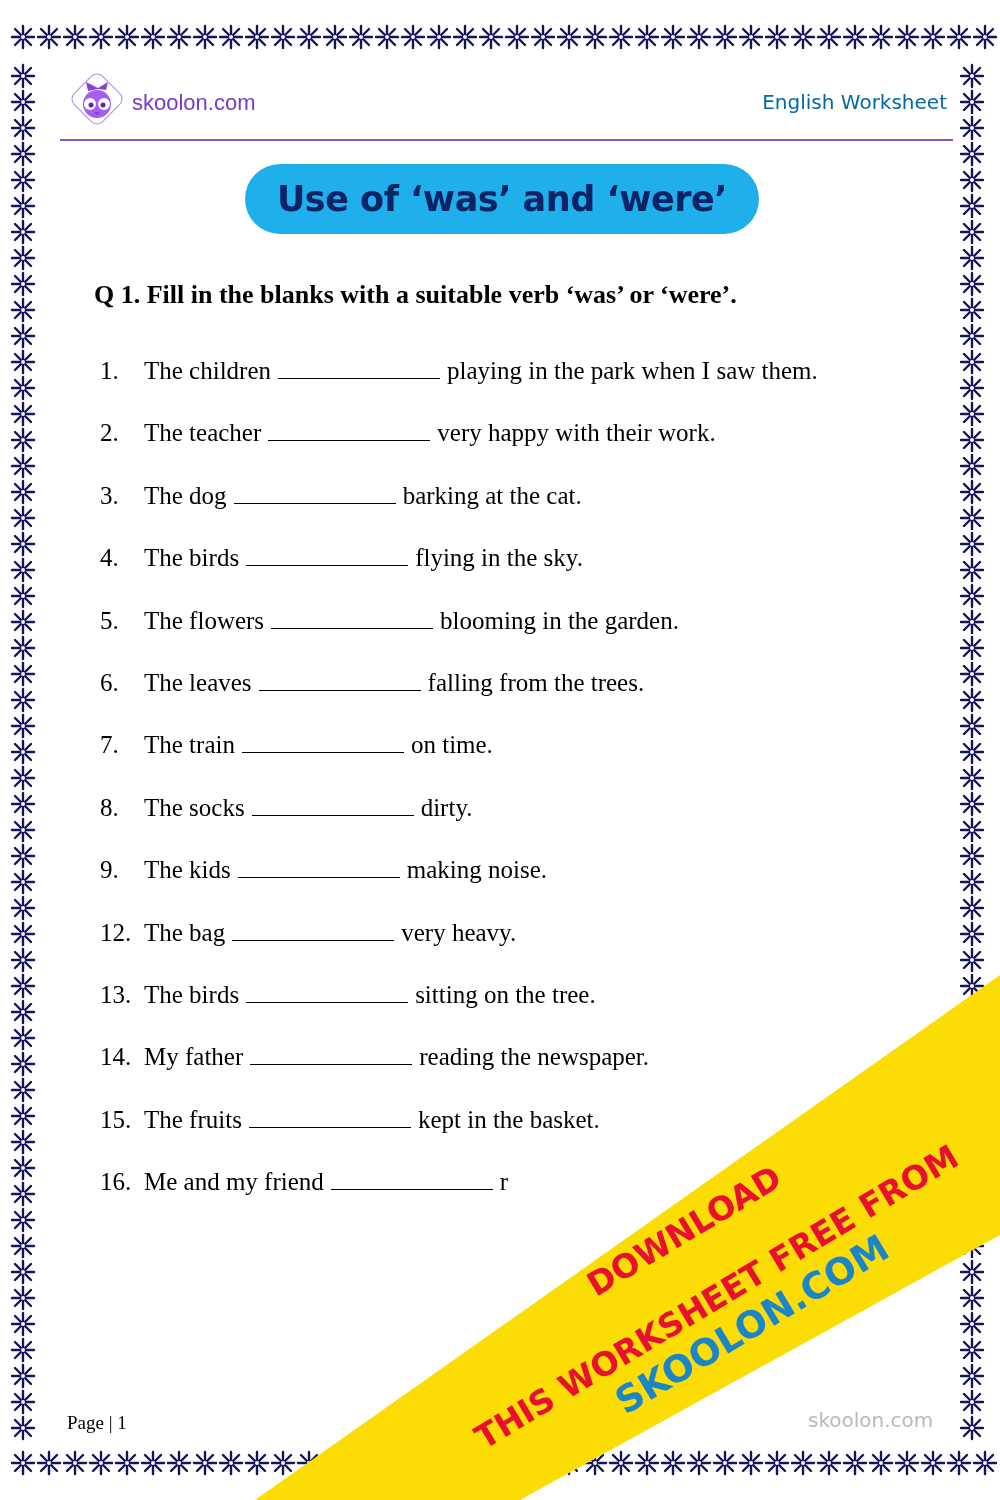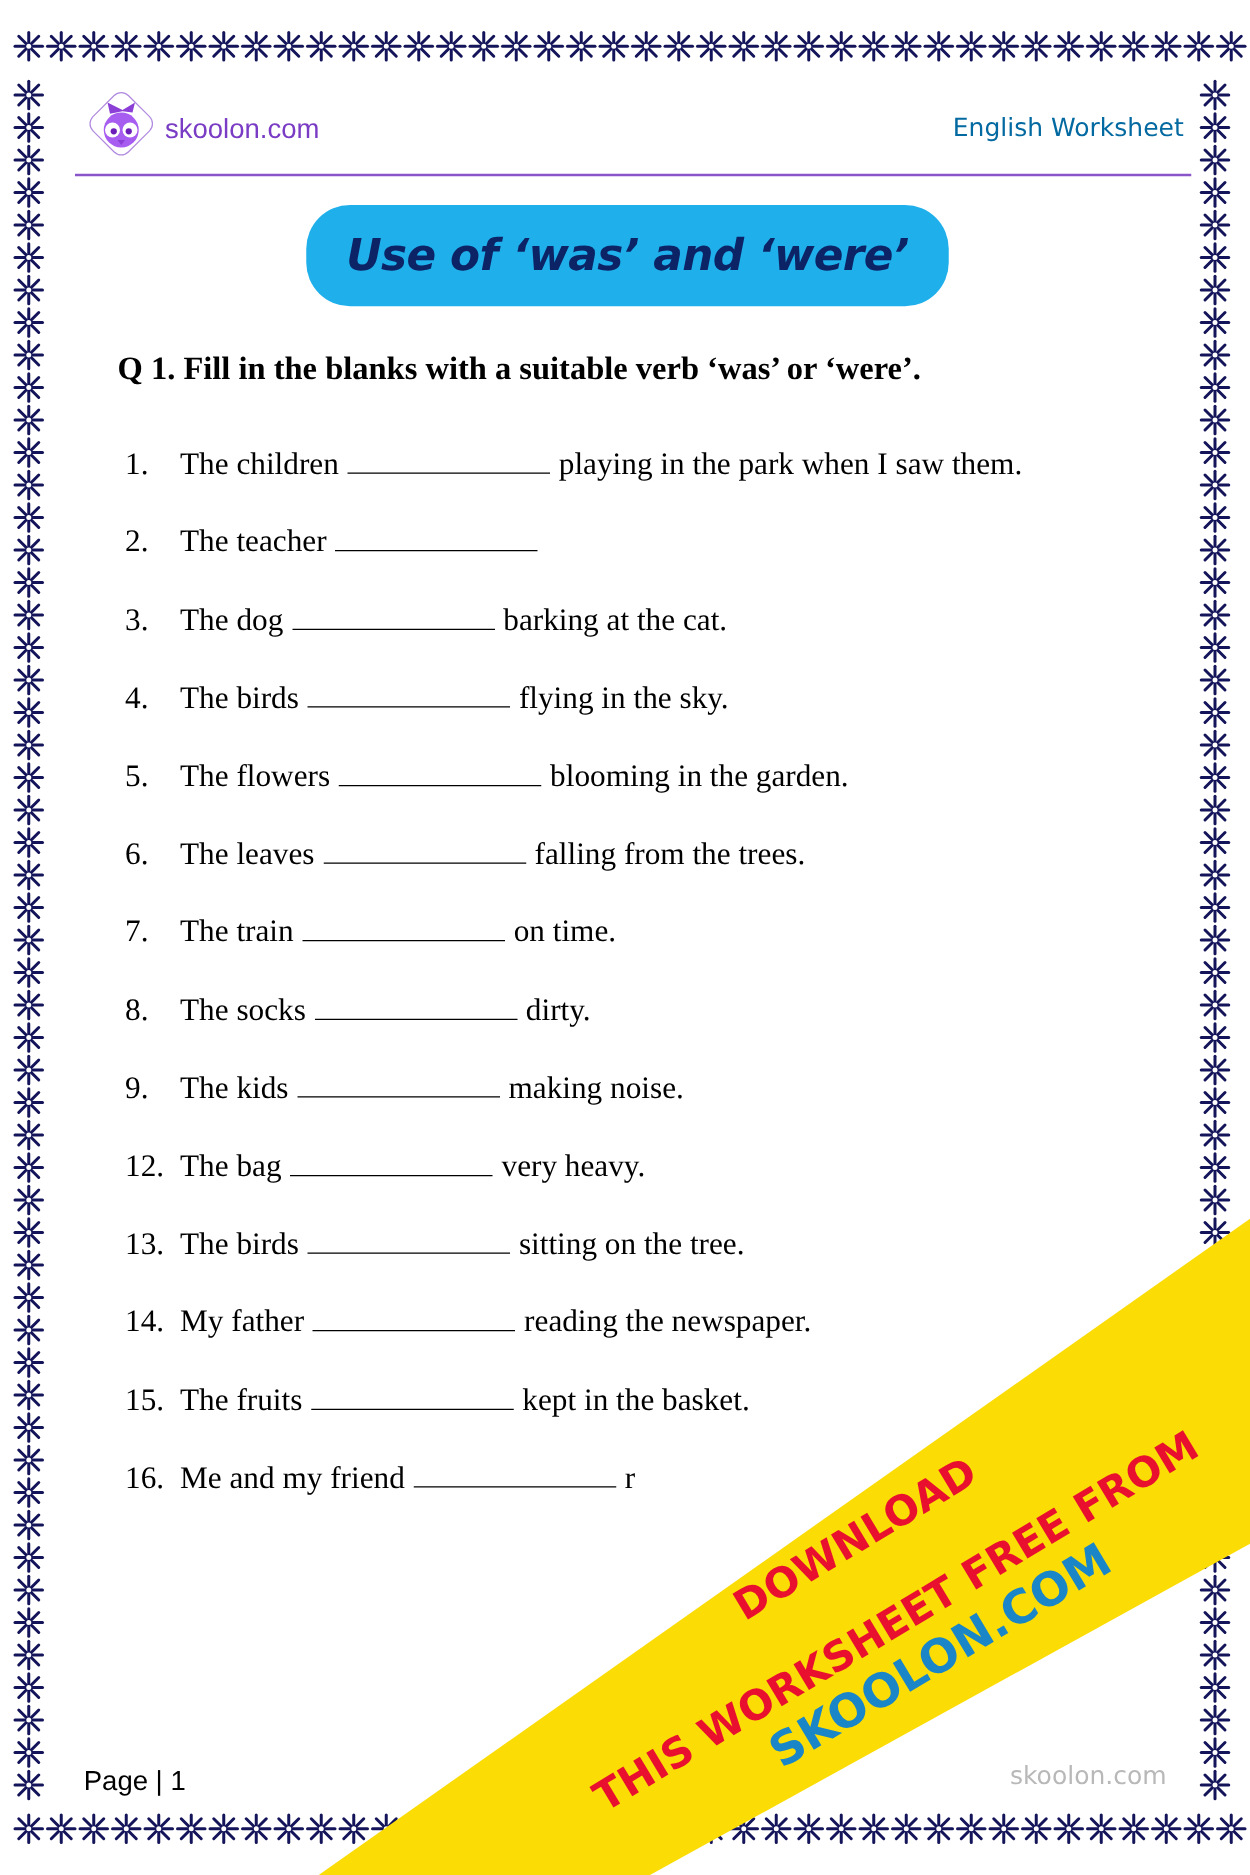--- a/index.html
+++ b/index.html
@@ -5,28 +5,28 @@
   html, body { margin:0; padding:0; }
   body { width:1000px; height:1500px; background:#ffffff; position:relative; overflow:hidden; font-family:"Liberation Serif", serif; }
   .border-row { position:absolute; left:10px; display:flex; gap:0; }
   .border-col { position:absolute; top:63px; display:flex; flex-direction:column; }
   .star { width:26px; height:26px; display:block; }
   .header { position:absolute; left:60px; top:68px; width:893px; height:72px; }
   .logo { position:absolute; left:6px; top:0; width:62px; height:62px; }
   .site-name { position:absolute; left:72px; top:22px; font-family:"Liberation Sans", sans-serif; font-size:22px; color:#7a3cc4; }
   .subject { position:absolute; right:6px; top:22px; font-family:"DejaVu Sans", sans-serif; font-size:20px; color:#0369a1; }
   .header-rule { position:absolute; left:0; top:71px; width:893px; height:2px; background:#8a55c9; }
-  .title-pill { position:absolute; left:245px; top:164px; width:514px; height:81px; border-radius:35px; background:#1fb0ec; display:flex; align-items:center; justify-content:center;font-style:italic; }
+  .title-pill { position:absolute; left:245px; top:164px; width:514px; height:70px; border-radius:35px; background:#1fb0ec; display:flex; align-items:center; justify-content:center; }
   .title-pill span { font-family:"DejaVu Sans", sans-serif; font-weight:bold; font-size:35px; color:#0c2466; letter-spacing:-0.5px; }
   .question { position:absolute; left:67px; top:280px; font-size:26px; font-weight:bold; color:#000;margin-left:27px; }
   .items { position:absolute; left:100px; top:356px; margin:0; padding:0; list-style:none; }
   .item { height:62.4px; font-size:25px; color:#000; display:flex; align-items:baseline; white-space:nowrap; }
   .item .num { width:44px; display:inline-block; }
   .item .blank { display:inline-block; width:162px; border-bottom:1.5px solid #000; height:22px; margin:0 7px; }
-  .footer-page { position:absolute; left:67px; top:1412px; font-family:Liberation Sans, sans-serif; font-size:22px; color:#000; }
+  .footer-page { position:absolute; left:67px; top:1412px; font-family:Liberation Serif, serif; font-size:19px; color:#000; }
   .footer-site { position:absolute; left:808px; top:1408px; font-family:"DejaVu Sans", sans-serif; font-size:20px; color:#b8b8b8; }
   .banner { position:absolute; left:0; top:0; width:1000px; height:1500px; pointer-events:none; }
   .banner-text { position:absolute; font-family:"DejaVu Sans", sans-serif; font-weight:bold; transform-origin:left bottom; white-space:nowrap; }
 </style>
 </head>
 <body>
 
 <div id="border-top" class="border-row" style="top:24px;">
     <svg class="star" viewBox="0 0 26 26">
       <g stroke="#14145a" stroke-width="2.4" stroke-linecap="round">
@@ -1700,20 +1700,21 @@
   <li class="item">
       <span class="num">1.</span>
       <span>The children</span>
       <span class="blank"></span>
       <span>playing in the park when I saw them.</span>
     </li>
   <li class="item">
       <span class="num">2.</span>
       <span>The teacher</span>
       <span class="blank"></span>
+      <span>very happy with their work.</span>
     </li>
   <li class="item">
       <span class="num">3.</span>
       <span>The dog</span>
       <span class="blank"></span>
       <span>barking at the cat.</span>
     </li>
   <li class="item">
       <span class="num">4.</span>
       <span>The birds</span>

